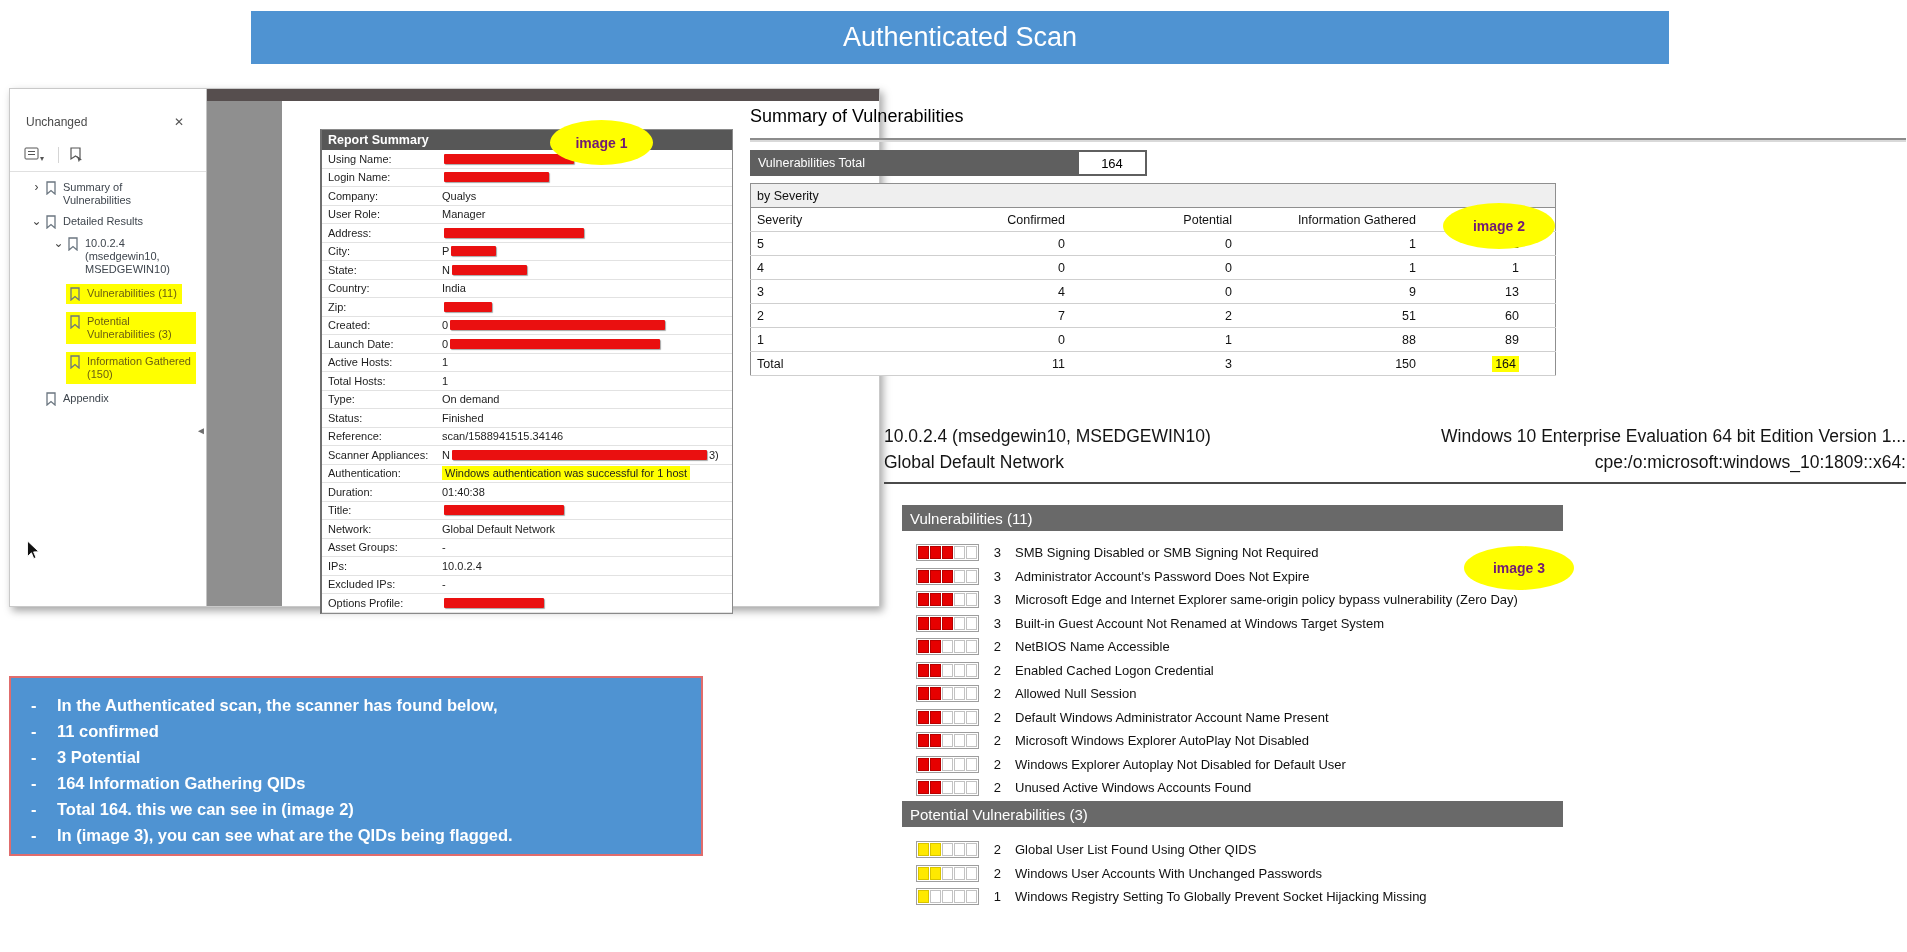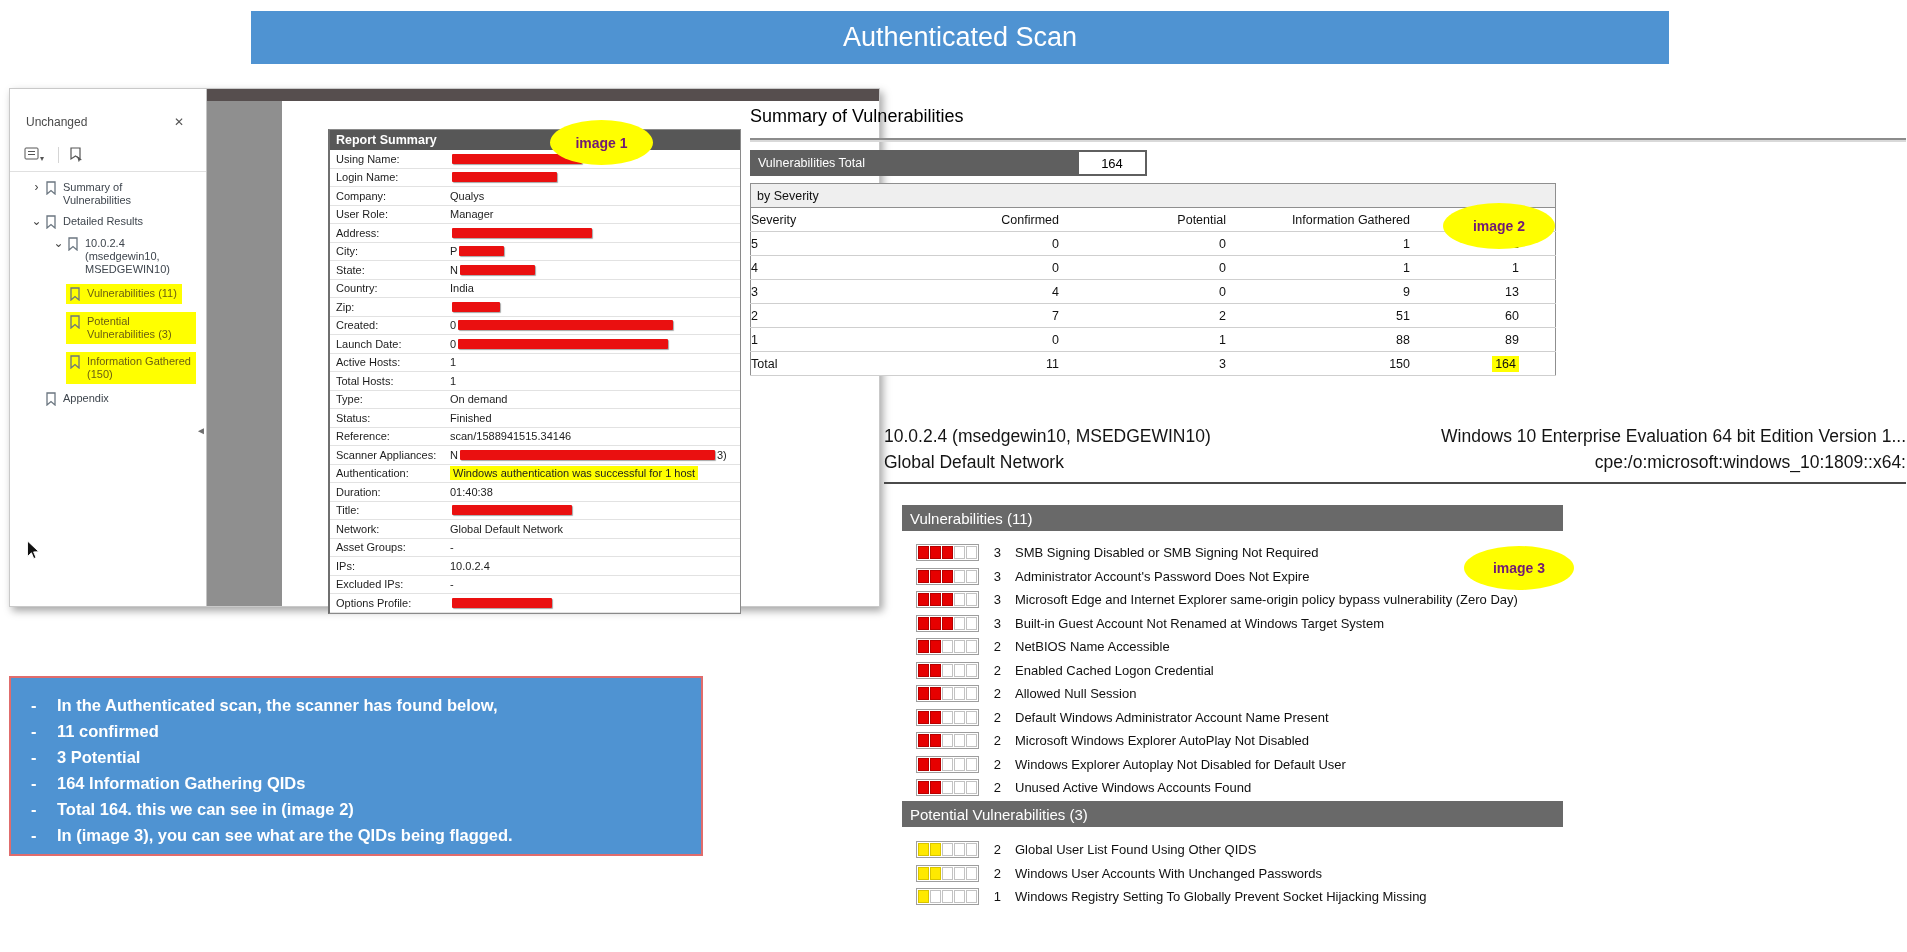--- a/index.html
+++ b/index.html
@@ -30,21 +30,21 @@
   .lvl0{padding-left:18px;} .lvl1{padding-left:40px;} .lvl2{padding-left:42px;}
   .bm-inner{display:flex;gap:6px;align-items:flex-start;}
   .bm-inner svg{flex:none;margin-top:0px;}
   .bm-label{font-size:11px;line-height:13px;color:#3e454d;max-width:104px;}
   .bm-inner.hl{background:#ffff00;padding:3px 5px 3px 3px;margin-left:-3px;}
   .bm-inner.hl .bm-label{color:#6b5f12;}
   .bm-collapse{left:186px;top:336px;font-size:10px;color:#6e6e6e;z-index:4;}
 
   
   .page{left:272px;top:12px;right:0;bottom:0;background:#fff;}
-  .rs{left:318px;top:40px;width:410px;border:1px solid #8a8a8a;border-left:2px solid #6f6f6f;background:#fff;}
+  .rs{left:310px;top:40px;width:410px;border:1px solid #8a8a8a;border-left:2px solid #6f6f6f;background:#fff;}
   .rs-head{height:20px;background:#575757;color:#fff;font-size:12.5px;font-weight:bold;
            display:flex;align-items:center;padding-left:6px;}
   .rs-row{height:17.5px;display:flex;align-items:center;border-bottom:1px solid #e2e2e2;font-size:11px;}
   .rs-label{width:114px;flex:none;padding-left:6px;color:#1d1d1d;}
   .rs-val{flex:1;white-space:nowrap;color:#1d1d1d;}
   .redact{display:inline-block;height:10px;background:#ea1010;border-radius:1px;
           box-shadow:1px 1px 1px rgba(0,0,0,.35);vertical-align:-1px;margin:0 2px;}
   .rs-val .hl{background:#ffff00;padding:1px 3px;}
 
   
@@ -66,21 +66,21 @@
   .sr-box{position:absolute;right:2px;top:2px;width:48px;height:22px;background:#fff;color:#c2410c;
           font-size:13px;display:flex;align-items:center;justify-content:flex-end;padding-right:5px;box-sizing:border-box;}
   .meter-lg{position:absolute;right:52px;top:2px;height:22px;display:flex;}
   .meter-lg .mcell{width:16px;height:22px;background:#fdfdfd;border-left:1px solid #e2e2e2;box-sizing:border-box;}
   .meter-lg .mcell.fill{background:#ee0000;border-left:1px solid #fff;}
 
   .sev-table{left:750px;top:183px;width:806px;border-collapse:collapse;font-size:12.5px;
              border:1.5px solid #8f8f8f;background:#fff;}
   .sev-table td,.sev-table th{border-bottom:1px solid #cfcfcf;font-weight:normal;padding:0;height:23px;}
   .sev-caption{background:#efefef;text-align:left;padding-left:6px !important;border-bottom:1px solid #8f8f8f !important;}
-  .sev-table .c1{text-align:left;width:150px;}
+  .sev-table .c1{text-align:left;padding-left:6px;width:150px;}
   .sev-table .c2{text-align:right;padding-right:17px;width:158px;}
   .sev-table .c3{text-align:right;padding-right:17px;width:150px;}
   .sev-table .c4{text-align:right;padding-right:17px;width:167px;}
   .sev-table .c5{text-align:right;padding-right:36px;}
   .sev-table tr.trow td{border-top:1px solid #8f8f8f;}
   .sev-table .hl{background:#ffff00;padding:1px 3px;}
 
   
   .host{left:884px;top:426px;width:1022px;font-size:17.5px;color:#141414;}
   .host-row{display:flex;justify-content:space-between;margin-bottom:5px;}

